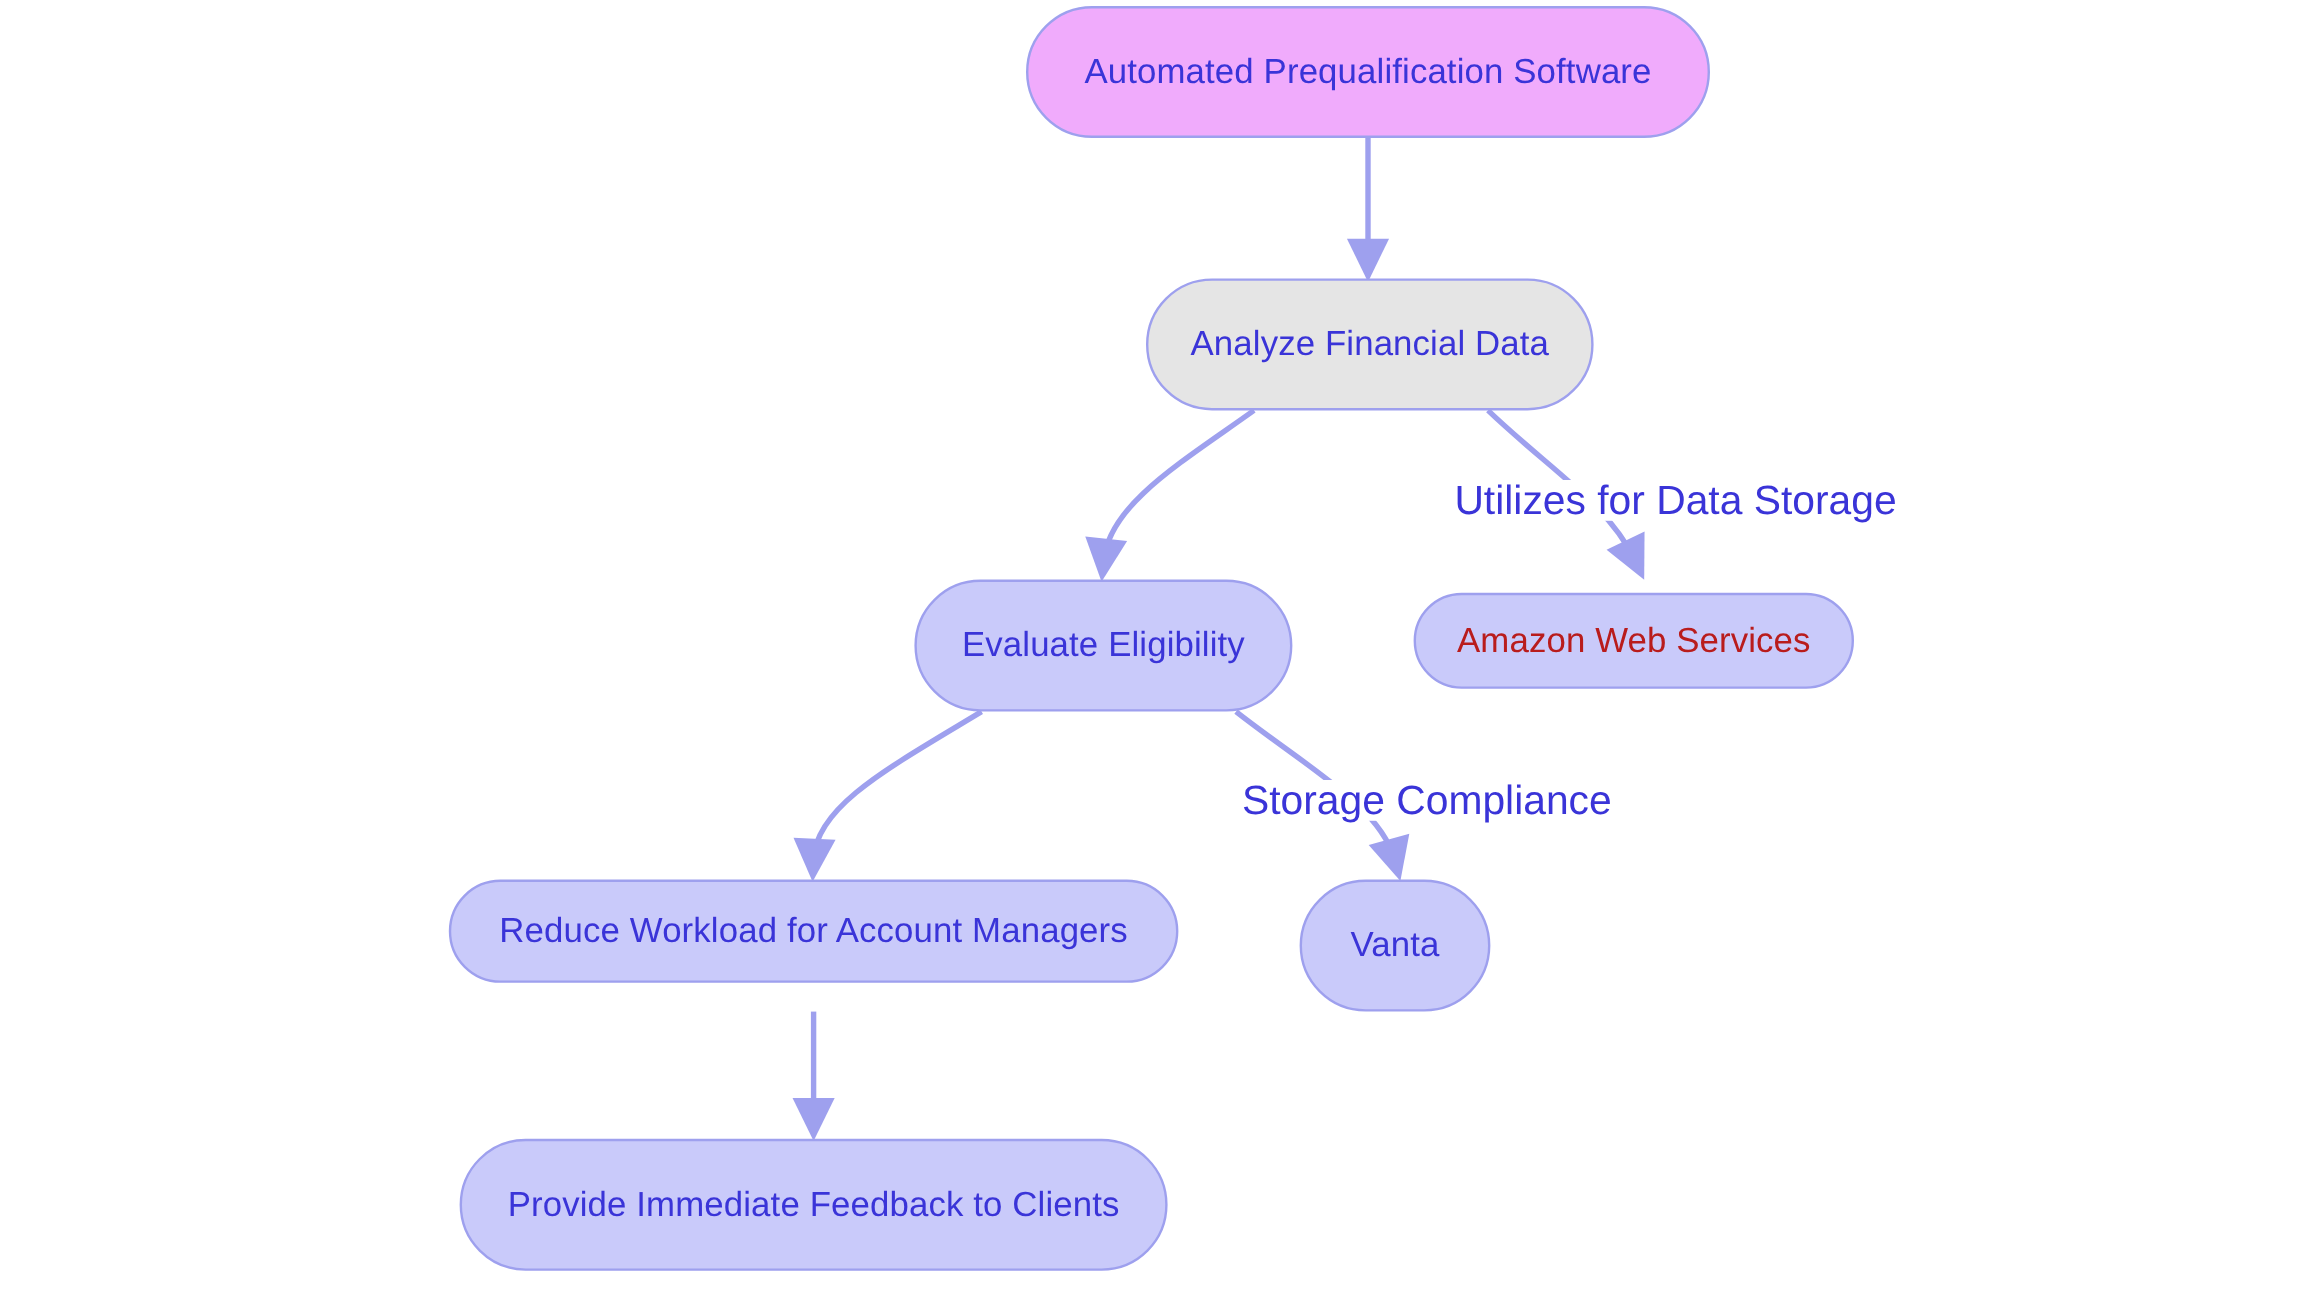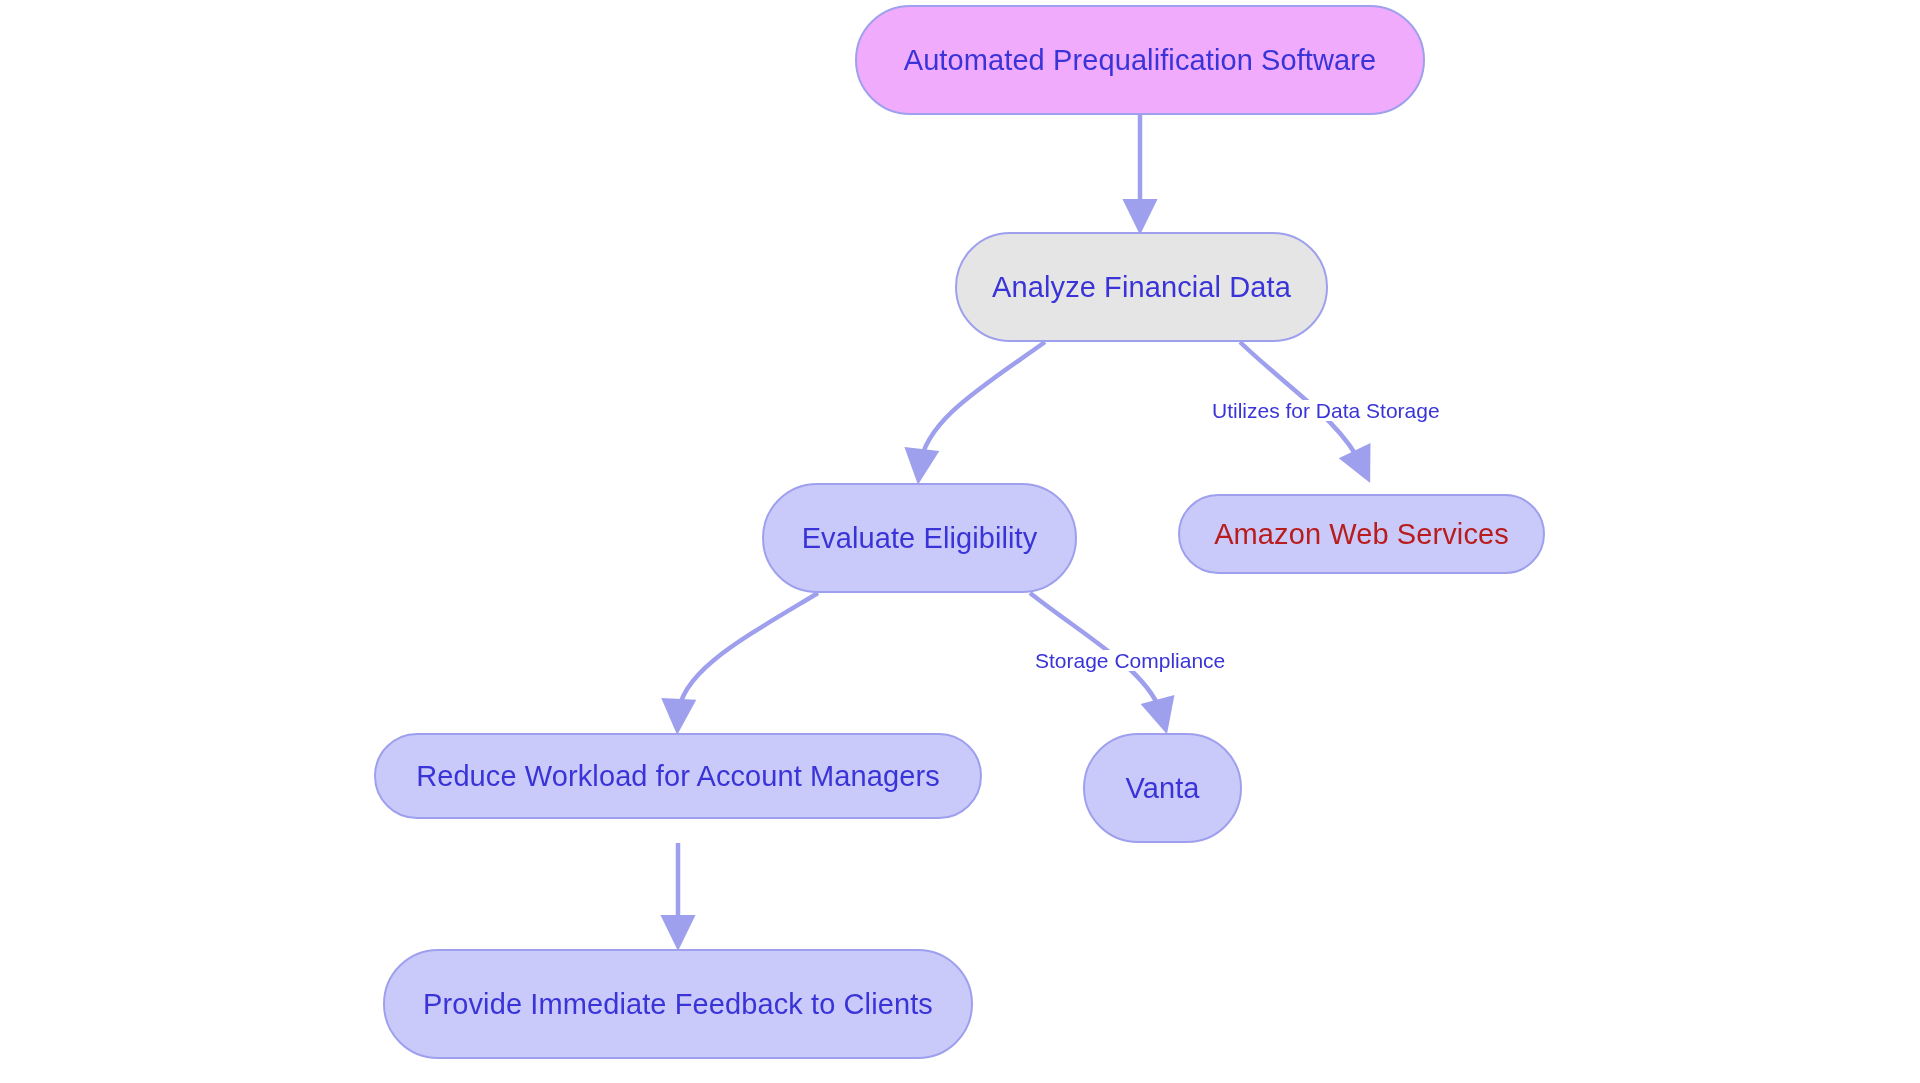--- a/index.html
+++ b/index.html
@@ -40,21 +40,21 @@
     font-size: 29px;
     font-weight: 400;
     letter-spacing: 0.1px;
     white-space: nowrap;
     line-height: 1;
     user-select: none;
   }
   .edge-label {
     position: absolute;
     color: #3a34d8;
-    font-size: 21px;
+    font-size: 34px;
     font-weight: 400;
     white-space: nowrap;
     line-height: 1;
     background: #ffffff;
     padding: 0 3px;
     user-select: none;
   }
 </style>
 </head>
 <body>

